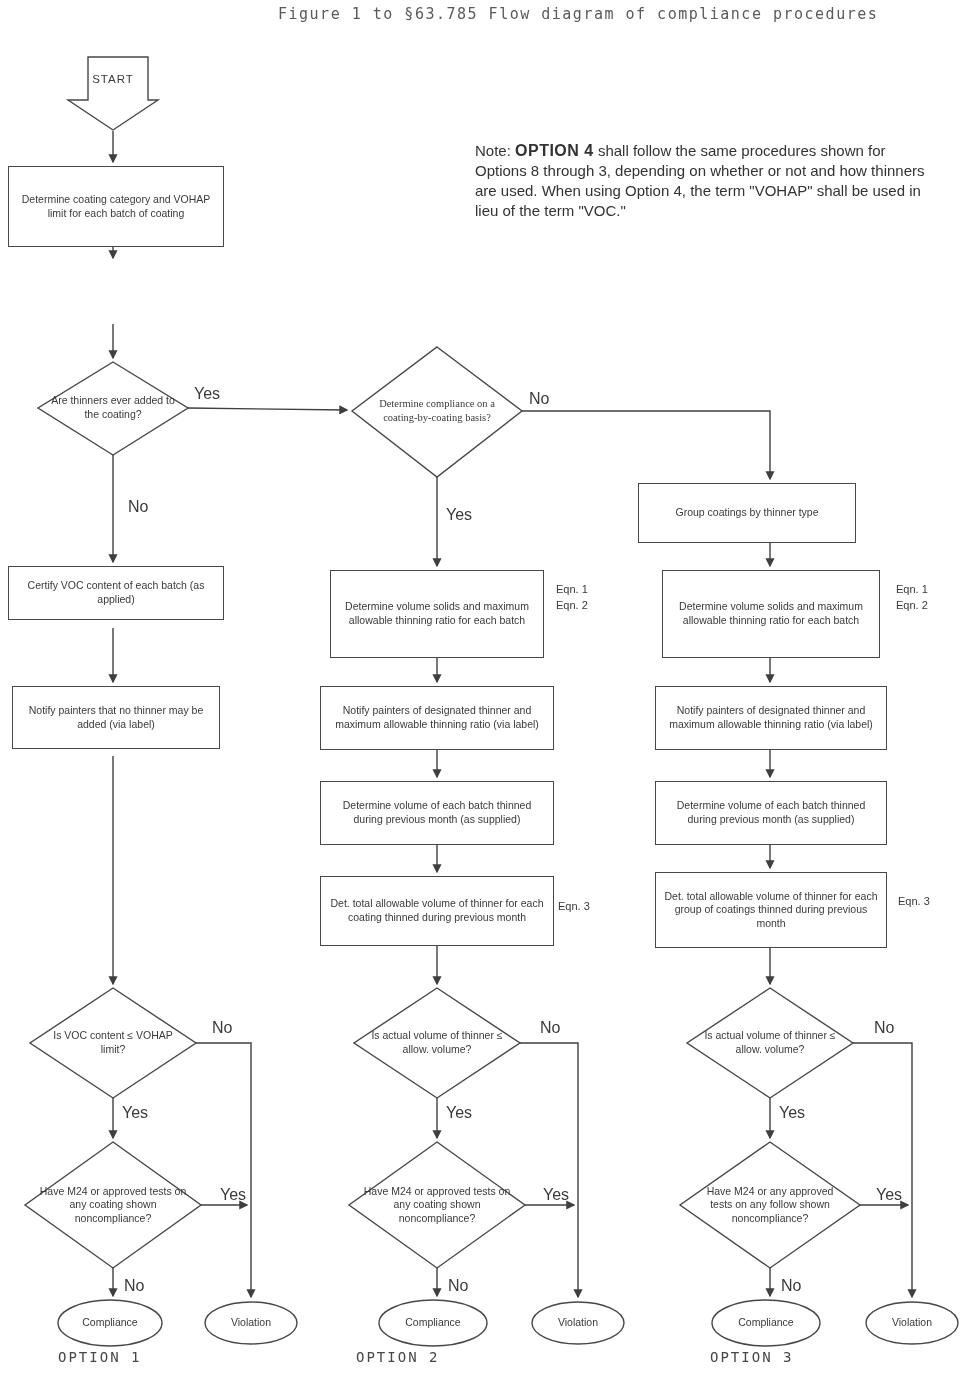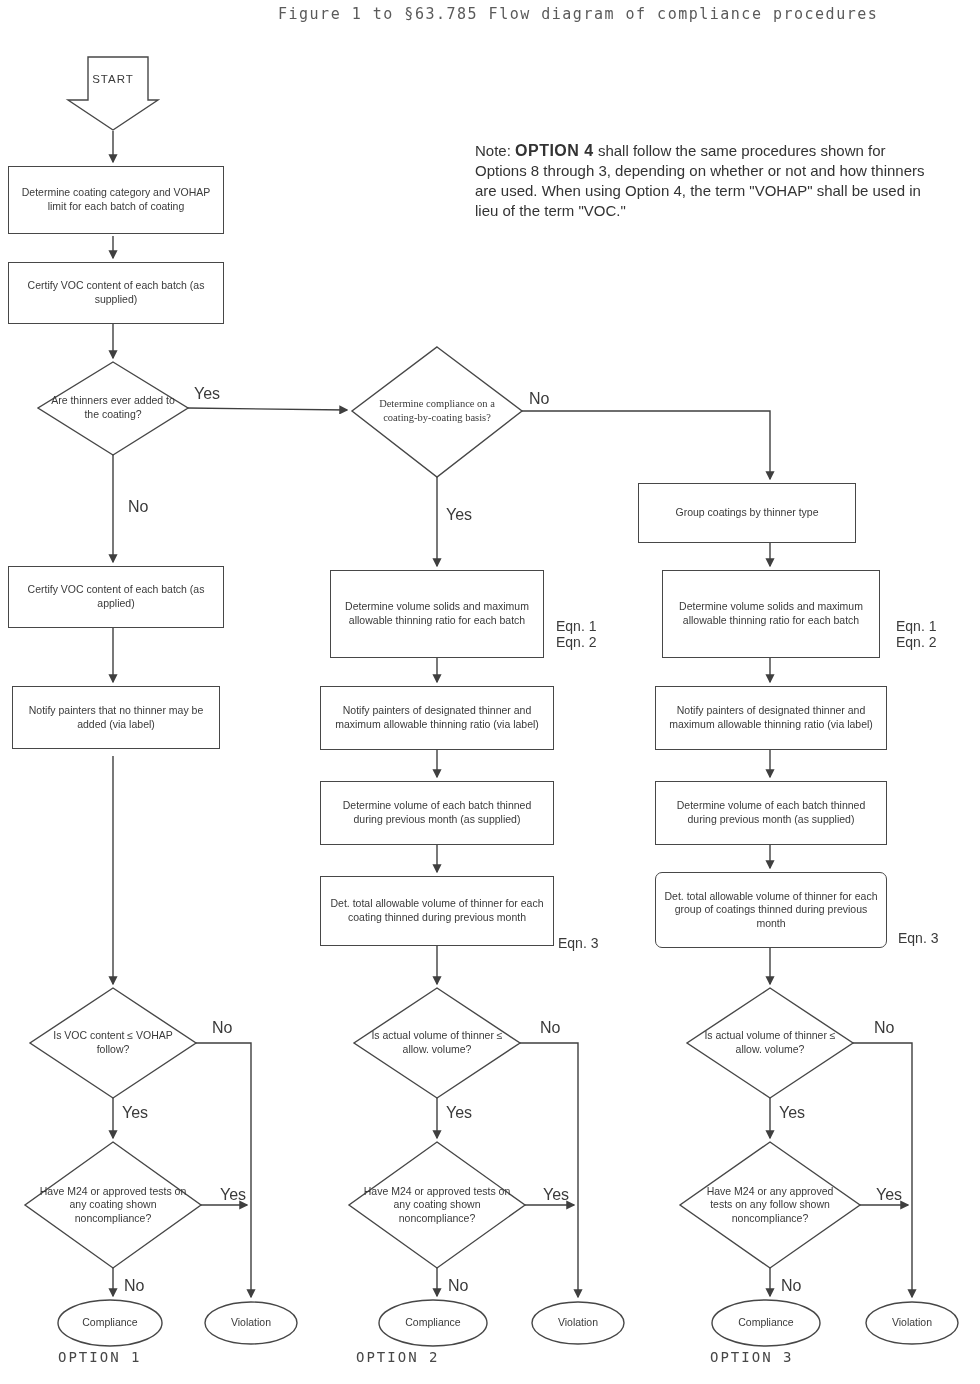--- a/index.html
+++ b/index.html
@@ -22,21 +22,21 @@
     position:absolute;border:1.4px solid #474747;background:#fff;
     display:flex;align-items:center;justify-content:center;text-align:center;
     font-size:10.5px;line-height:1.3;padding:3px 8px;box-sizing:border-box;color:#3a3a3a;
   }
   .node-label{
     position:absolute;display:flex;align-items:center;justify-content:center;
     text-align:center;font-size:10.5px;line-height:1.3;color:#3a3a3a;
   }
   .start-label{font-size:11.5px;letter-spacing:1px;}
   .edge-label{position:absolute;font-size:16px;color:#3a3a3a;}
-  .eqn-label{position:absolute;font-size:14px;color:#3a3a3a;white-space:nowrap;margin-top:35px;}
+  .eqn-label{position:absolute;font-size:11px;color:#3a3a3a;white-space:nowrap;}
   .option-label{
     position:absolute;font-family:"DejaVu Sans Mono",monospace;
     font-size:14px;letter-spacing:2px;color:#474747;white-space:nowrap;
   }
 </style>
 </head>
 <body>
 
 <div class="page">
 
@@ -110,39 +110,38 @@
       <ellipse cx="251" cy="1323" rx="46" ry="21"></ellipse>
       <ellipse cx="433" cy="1323" rx="54" ry="23"></ellipse>
       <ellipse cx="578" cy="1323" rx="46" ry="21"></ellipse>
       <ellipse cx="766" cy="1323" rx="54" ry="23"></ellipse>
       <ellipse cx="912" cy="1323" rx="46" ry="21"></ellipse>
     </g>
   </svg>
 
   <div class="node-label start-label" style="left:83px;top:68px;width:60px;height:22px;">START</div>
 
-  <div class="box" style="left:8px;top:166px;width:216px;height:68px;">Determine coating category and VOHAP limit for each batch of coating</div>
-  <div class="box" style="left:8px;top:262px;width:216px;height:62px;">Certify VOC content of each batch (as supplied)</div>
-  <div class="box" style="left:8px;top:566px;width:216px;height:62px;">Certify VOC content of each batch (as applied)</div>
+  <div class="box" style="left:8px;top:166px;width:216px;height:81px;">Determine coating category and VOHAP limit for each batch of coating</div>
+  <div class="box" style="left:8px;top:566px;width:216px;height:54px;">Certify VOC content of each batch (as applied)</div>
   <div class="box" style="left:12px;top:686px;width:208px;height:63px;">Notify painters that no thinner may be added (via label)</div>
 
   <div class="box" style="left:330px;top:570px;width:214px;height:88px;">Determine volume solids and maximum allowable thinning ratio for each batch</div>
   <div class="box" style="left:320px;top:686px;width:234px;height:64px;">Notify painters of designated thinner and maximum allowable thinning ratio (via label)</div>
   <div class="box" style="left:320px;top:781px;width:234px;height:64px;">Determine volume of each batch thinned during previous month (as supplied)</div>
   <div class="box" style="left:320px;top:876px;width:234px;height:70px;">Det. total allowable volume of thinner for each coating thinned during previous month</div>
 
   <div class="box" style="left:638px;top:483px;width:218px;height:60px;">Group coatings by thinner type</div>
   <div class="box" style="left:662px;top:570px;width:218px;height:88px;">Determine volume solids and maximum allowable thinning ratio for each batch</div>
   <div class="box" style="left:655px;top:686px;width:232px;height:64px;">Notify painters of designated thinner and maximum allowable thinning ratio (via label)</div>
   <div class="box" style="left:655px;top:781px;width:232px;height:64px;">Determine volume of each batch thinned during previous month (as supplied)</div>
-  <div class="box" style="left:655px;top:872px;width:232px;height:76px;border-radius:7px;">Det. total allowable volume of thinner for each group of coatings thinned during previous month</div>
+  <div class="box" style="left:655px;top:872px;width:232px;height:76px;">Det. total allowable volume of thinner for each group of coatings thinned during previous month</div>
 
   <div class="node-label" style="left:51px;top:378px;width:124px;height:60px;">Are thinners ever added to the coating?</div>
   <div class="node-label" style="left:367px;top:371px;width:140px;height:80px;font-family:Liberation Serif, serif;">Determine compliance on a coating-by-coating basis?</div>
-  <div class="node-label" style="left:43px;top:1008px;width:140px;height:70px;">Is VOC content ≤ VOHAP follow?</div>
+  <div class="node-label" style="left:43px;top:1008px;width:140px;height:70px;">Is VOC content ≤ VOHAP limit?</div>
   <div class="node-label" style="left:38px;top:1165px;width:150px;height:80px;">Have M24 or approved tests on any coating shown noncompliance?</div>
   <div class="node-label" style="left:367px;top:1008px;width:140px;height:70px;">Is actual volume of thinner ≤ allow. volume?</div>
   <div class="node-label" style="left:362px;top:1165px;width:150px;height:80px;">Have M24 or approved tests on any coating shown noncompliance?</div>
   <div class="node-label" style="left:700px;top:1008px;width:140px;height:70px;">Is actual volume of thinner ≤ allow. volume?</div>
   <div class="node-label" style="left:695px;top:1165px;width:150px;height:80px;">Have M24 or any approved tests on any follow shown noncompliance?</div>
 
   <div class="node-label" style="left:62px;top:1310px;width:96px;height:26px;">Compliance</div>
   <div class="node-label" style="left:207px;top:1311px;width:88px;height:24px;">Violation</div>
   <div class="node-label" style="left:379px;top:1310px;width:108px;height:26px;">Compliance</div>
   <div class="node-label" style="left:534px;top:1311px;width:88px;height:24px;">Violation</div>

